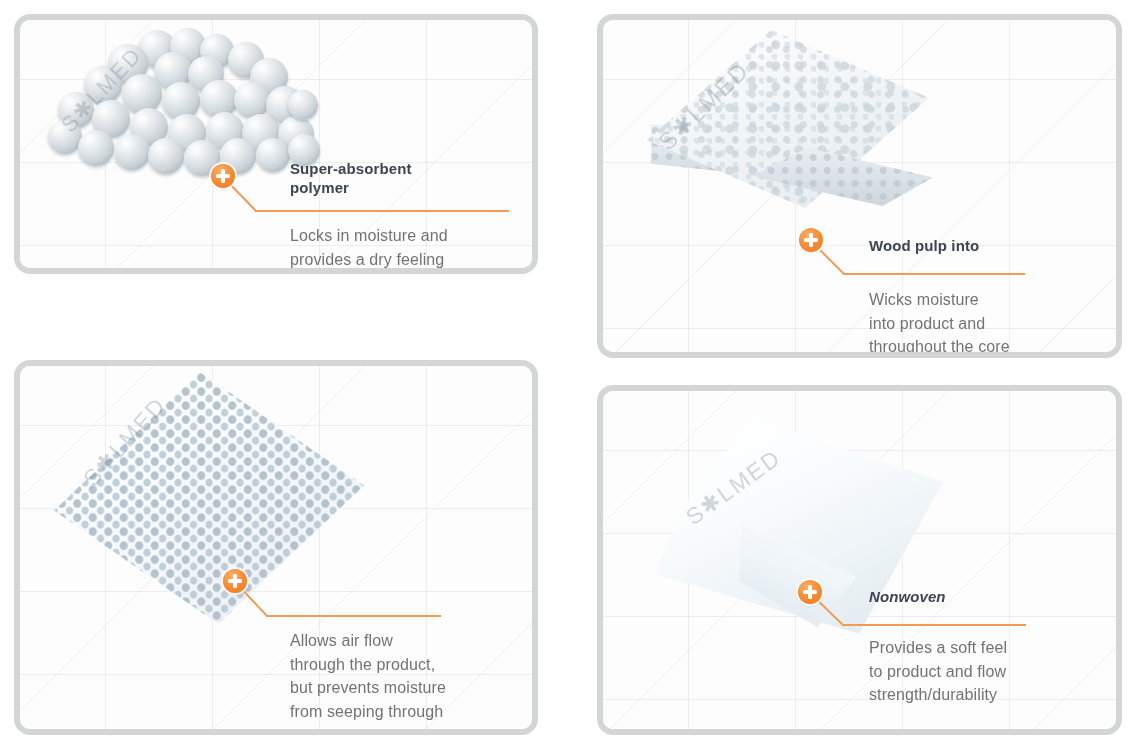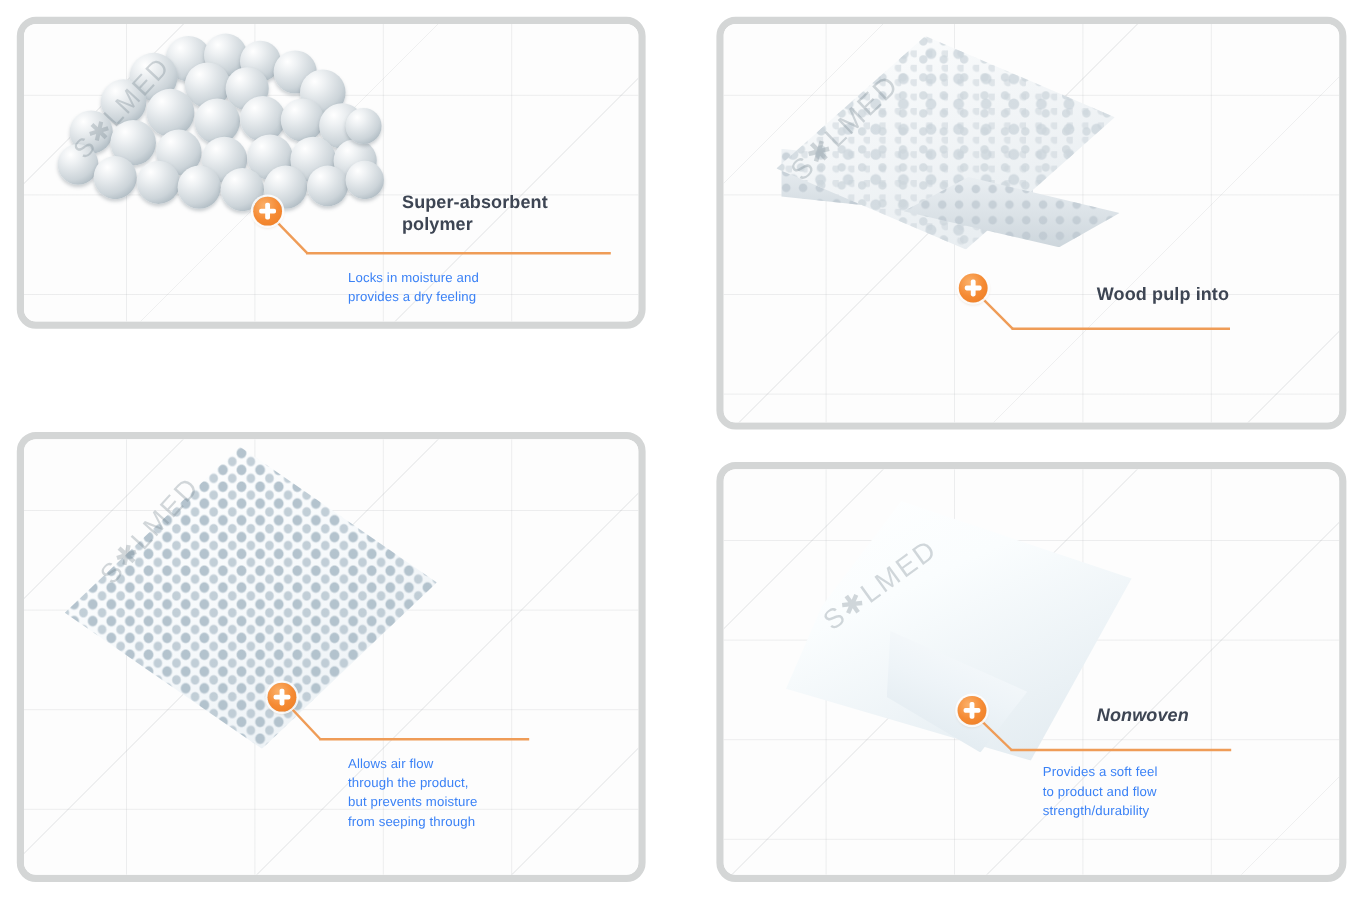--- a/index.html
+++ b/index.html
@@ -114,25 +114,25 @@
   }
   .marker::before{left:50%;top:5px;width:4px;height:14px;margin-left:-2px;}
   .marker::after{top:50%;left:5px;height:4px;width:14px;margin-top:-2px;}
 
   .leader{position:absolute;z-index:3;overflow:visible;}
   .leader line{stroke:#ef9c57;stroke-width:2;fill:none;}
 
   .callout-title{
     position:absolute;
     font-size:15px;font-weight:bold;color:#3d4553;
-    line-height:1.28;letter-spacing:.1px;z-index:5;margin-left:45px;
+    line-height:1.28;letter-spacing:.1px;z-index:5;
   }
   .callout-body{
     position:absolute;
-    font-size:11px;font-weight:400;color:#3b82f6;
+    font-size:16px;font-weight:400;color:#737373;
     line-height:1.47;letter-spacing:.1px;z-index:5;
     white-space:pre-line;
   }
 
   
   #headline{
     position:absolute;
     font-size:45px;font-weight:bold;color:#f58a33;
     letter-spacing:-.5px;white-space:nowrap;
   }
@@ -211,20 +211,23 @@
       <div class="wm" style="left:50px;top:116px;font-size:24px;transform:rotate(-44deg);transform-origin:0 0;">S✱LMED</div>
 
       <svg class="leader" style="left:0;top:0;width:525px;height:344px;">
         <line x1="209" y1="222" x2="241" y2="254"></line>
         <line x1="240" y1="254" x2="422" y2="254"></line>
       </svg>
 
       <div class="marker" style="left:196px;top:208px;"></div>
 
       <div class="callout-title" style="left: 266px; top: 216px; width: 230px; white-space: pre-line;">Wood pulp into</div>
+      <div class="callout-body" style="left:266px;top:268px;width:240px;">Wicks moisture
+into product and
+throughout the core</div>
     </div>
   </div>
 
   <div class="card" style="left:14px;top:360px;width:524px;height:375px;">
     <div class="card-inner">
       <div class="grid"></div>
 
       <div class="art" style="left:34px;top:6px;width:320px;height:260px;">
         <div class="poly" style="left:0;top:0;width:310px;height:252px;
              clip-path:polygon(47% 0%, 100% 45%, 53% 100%, 0% 55%);"></div>

